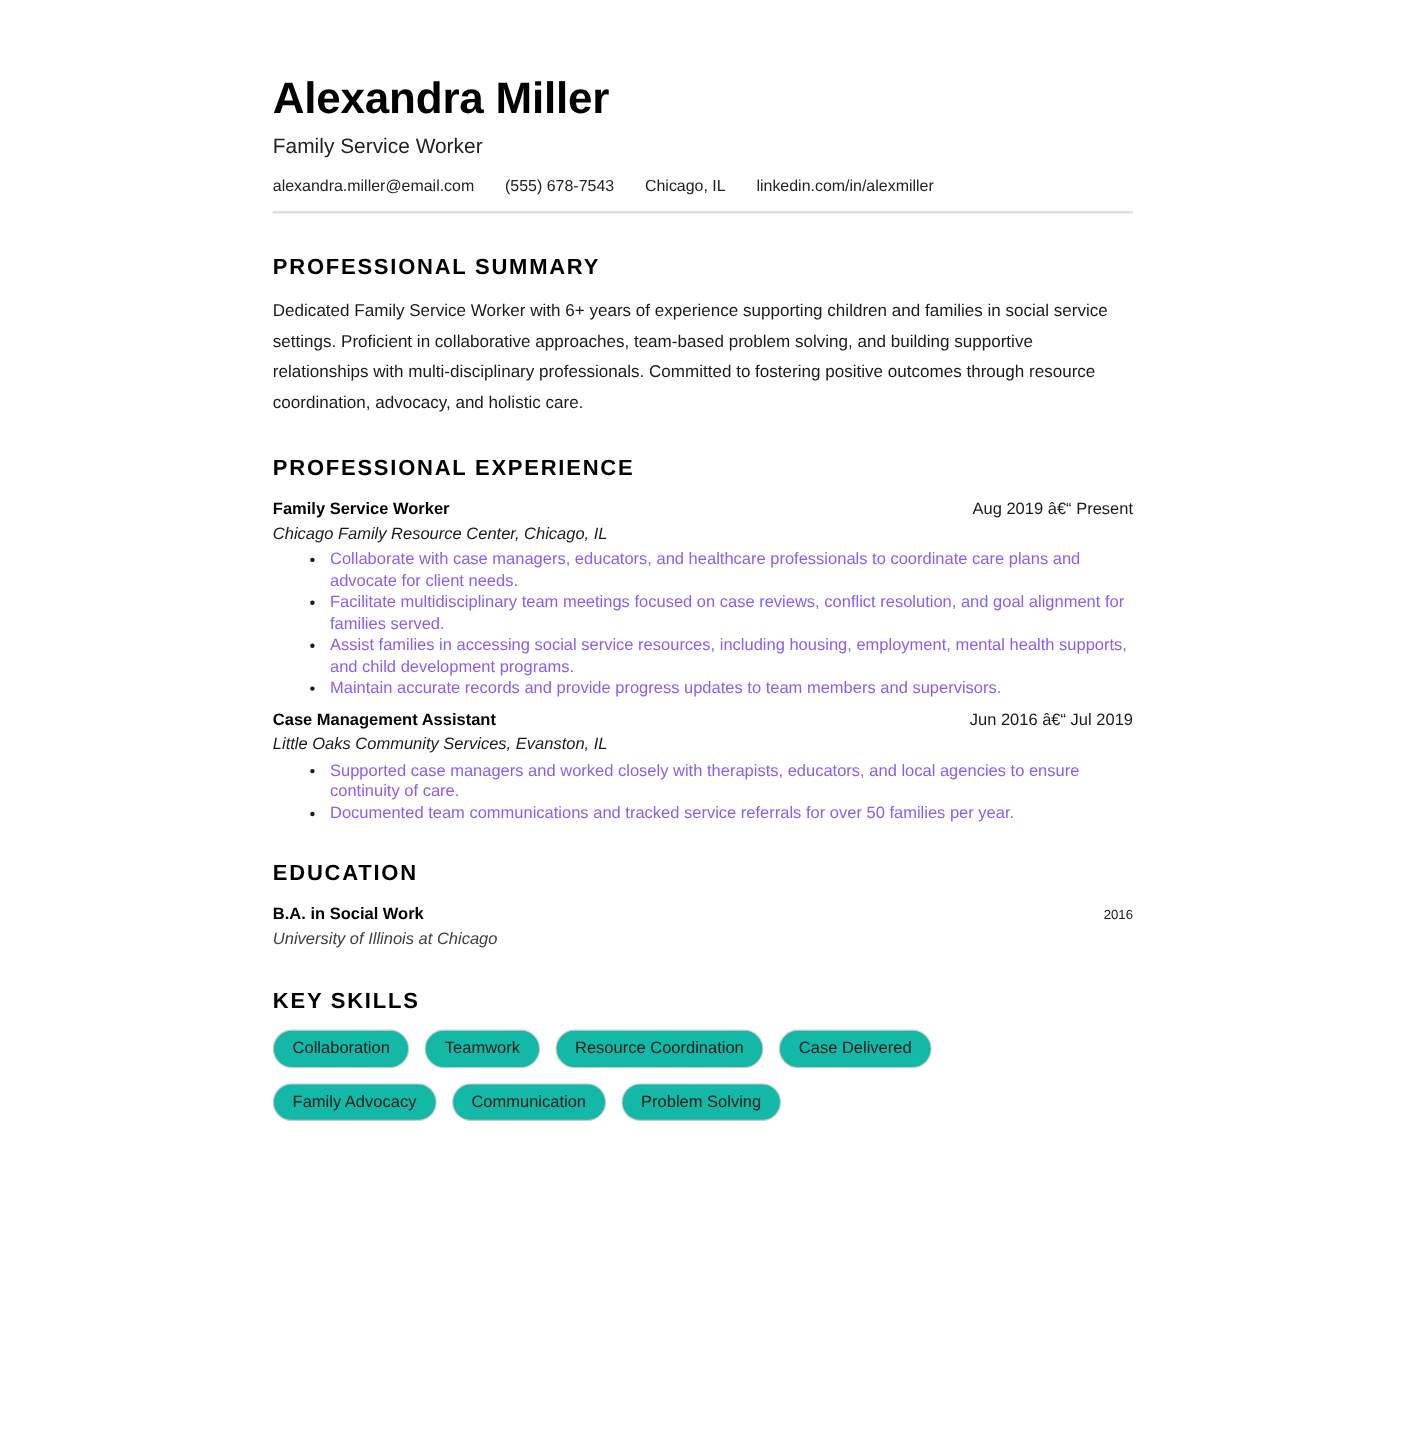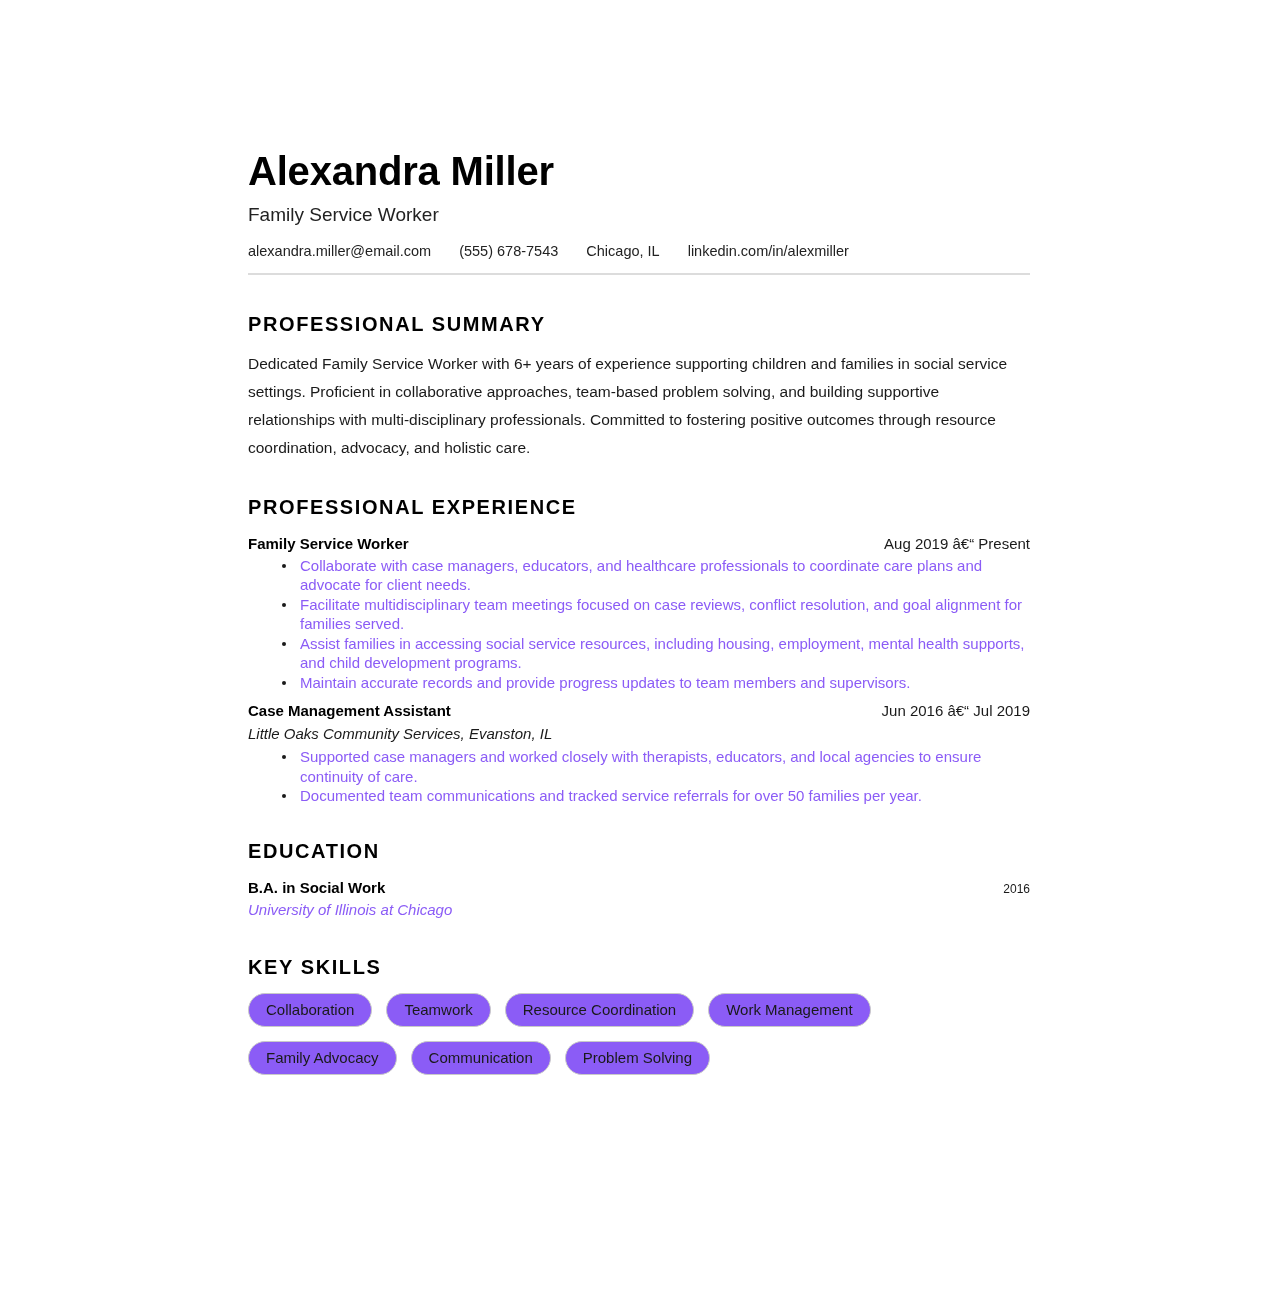--- a/index.html
+++ b/index.html
@@ -10,22 +10,21 @@
   body {
     width: 1278px;
     height: 1300px;
     font-family: "Liberation Sans", sans-serif;
     color: #1a1a1a;
     overflow: hidden;
   }
   .page {
     box-sizing: border-box;
     width: 1122px;
-    padding: 108px 248px 0 248px;
-    margin-top: 41px;
+    padding: 68px 248px 0 248px;
   }
   .resume {
     width: 782px;
   }
 
   
   .name {
     font-size: 40px;
     font-weight: bold;
     letter-spacing: -0.2px;
@@ -143,38 +142,38 @@
   .edu-year {
     font-size: 12px;
     color: #1a1a1a;
     white-space: nowrap;
     text-align: right;
     line-height: 1.5;
   }
   .edu-school {
     font-size: 15px;
     font-style: italic;
-    color: #8b5cf6;
+    color: #404040;
     line-height: 1.5;
   }
 
   
   .skills-wrap {
     display: flex;
     flex-wrap: wrap;
     gap: 14px 14px;
     max-width: 700px;
   }
   .skill-pill {
     border: 1px solid #c9c9c9;
     border-radius: 999px;
     padding: 7px 17px 8px 17px;
     font-size: 15px;
     color: #1a1a1a;
-    background: #8b5cf6;
+    background: #14b8a6;
     line-height: 1.15;
     white-space: nowrap;
   }
 </style>
 </head>
 <body>
 
 <div class="page">
   <div class="resume">
 
@@ -196,20 +195,21 @@
     </section>
 
     <section class="section">
       <h2 class="section-title">PROFESSIONAL EXPERIENCE</h2>
 
       <div class="job">
         <div class="job-header">
           <span class="job-title">Family Service Worker</span>
           <span class="job-dates">Aug 2019 â€“ Present</span>
         </div>
+        <div class="job-company">Chicago Family Resource Center, Chicago, IL</div>
         <ul class="bullets">
           <li>Collaborate with case managers, educators, and healthcare professionals to coordinate care plans and advocate for client needs.</li>
           <li>Facilitate multidisciplinary team meetings focused on case reviews, conflict resolution, and goal alignment for families served.</li>
           <li>Assist families in accessing social service resources, including housing, employment, mental health supports, and child development programs.</li>
           <li>Maintain accurate records and provide progress updates to team members and supervisors.</li>
         </ul>
       </div>
 
       <div class="job">
         <div class="job-header">
@@ -234,21 +234,21 @@
         <div class="edu-school">University of Illinois at Chicago</div>
       </div>
     </section>
 
     <section class="section">
       <h2 class="section-title">KEY SKILLS</h2>
       <div class="skills-wrap">
         <span class="skill-pill">Collaboration</span>
         <span class="skill-pill">Teamwork</span>
         <span class="skill-pill">Resource Coordination</span>
-        <span class="skill-pill">Work Management</span>
+        <span class="skill-pill">Case Delivered</span>
         <span class="skill-pill">Family Advocacy</span>
         <span class="skill-pill">Communication</span>
         <span class="skill-pill">Problem Solving</span>
       </div>
     </section>
 
   </div>
 </div>
 
 </body></html>

